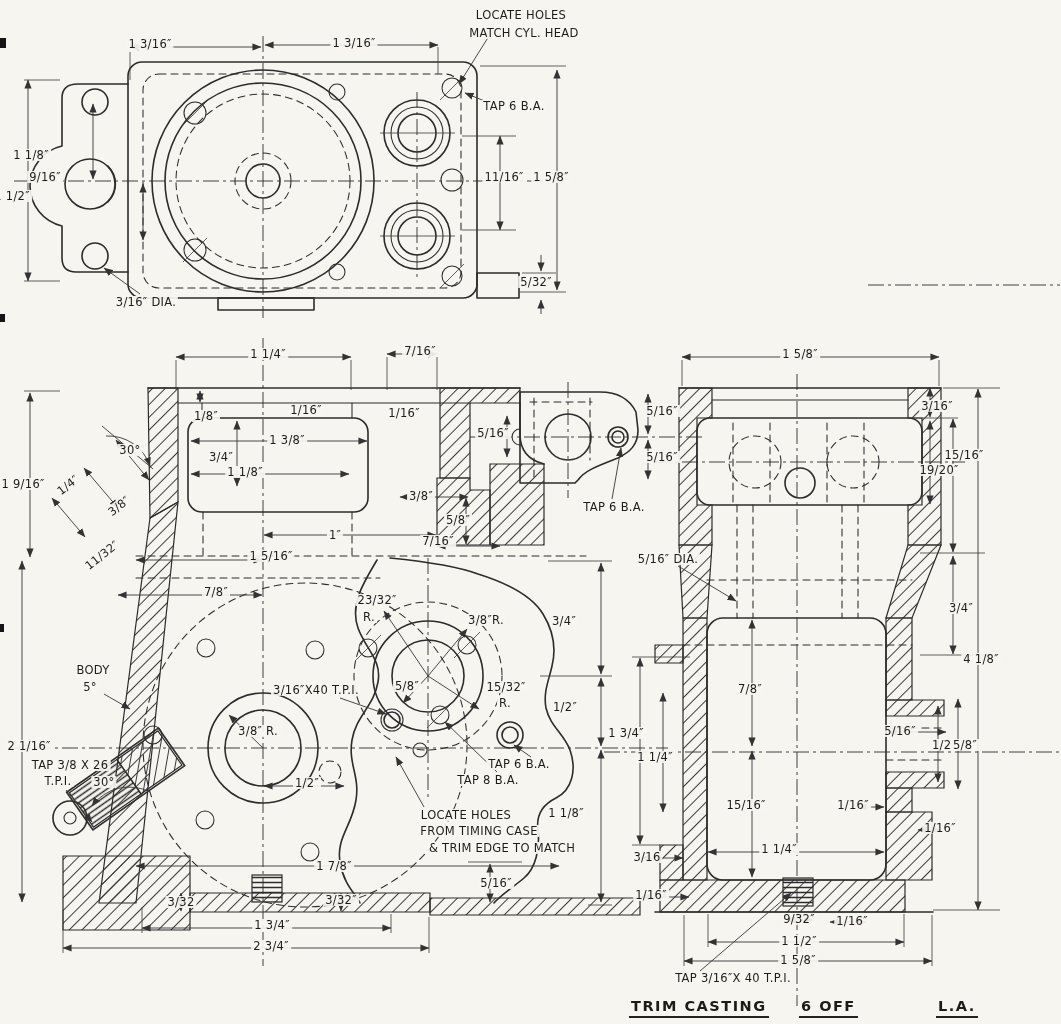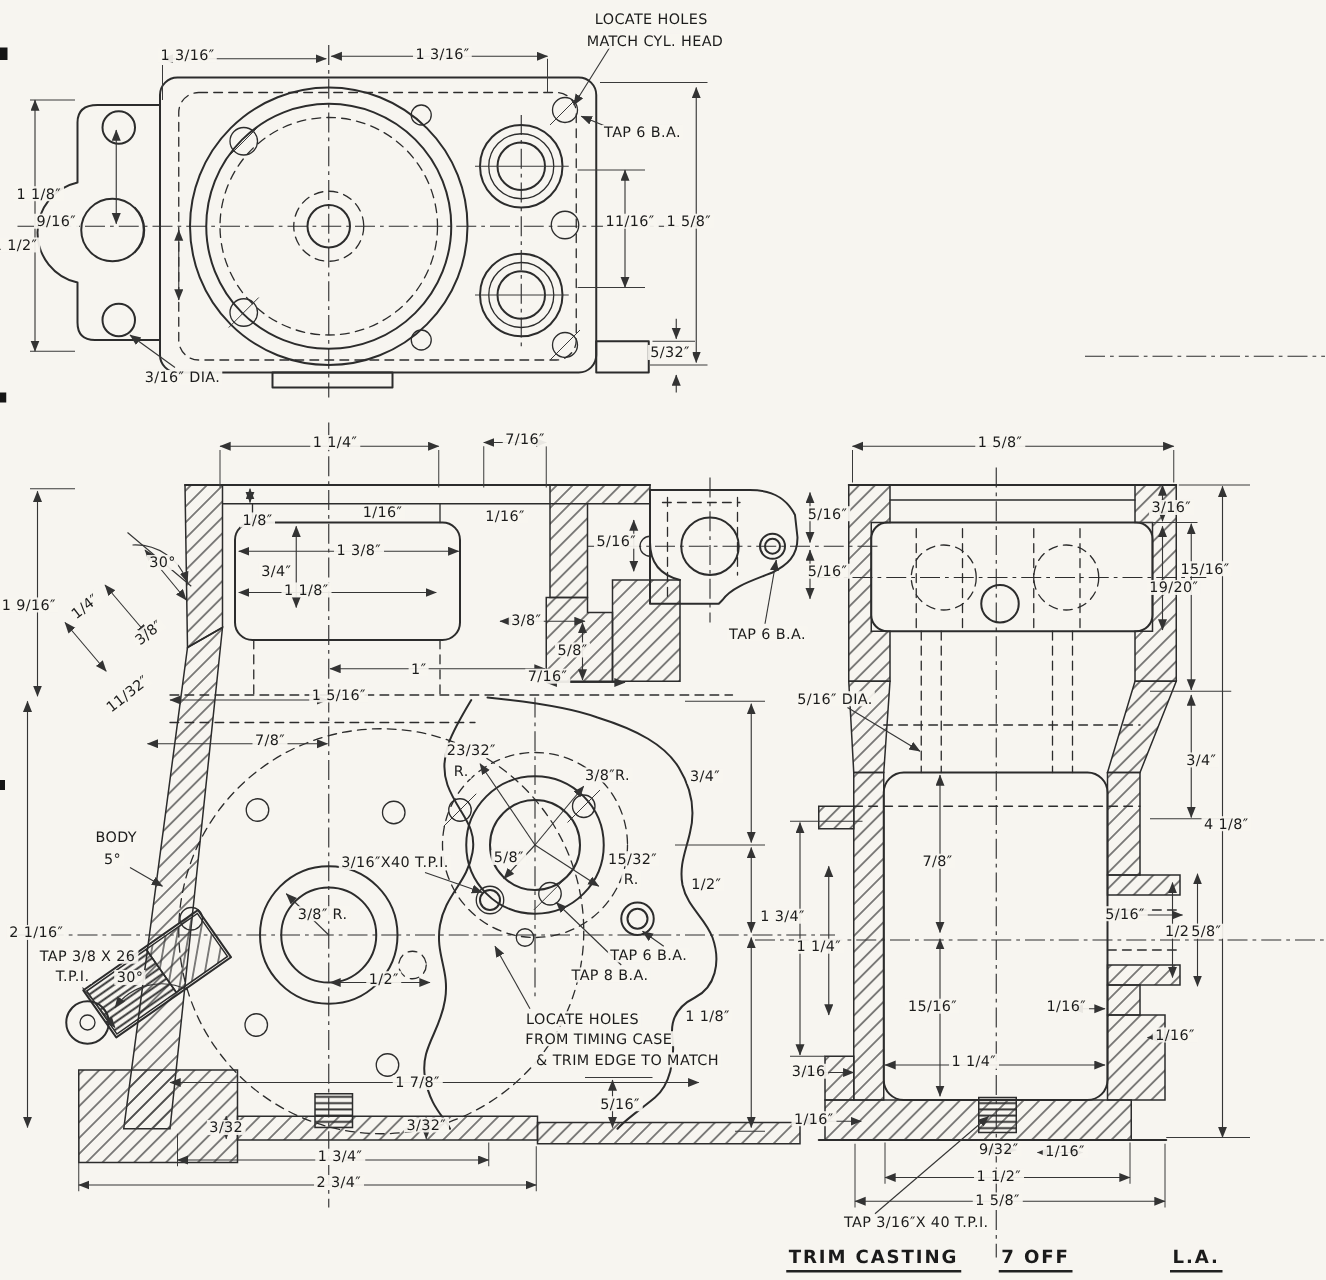--- a/index.html
+++ b/index.html
@@ -405,20 +405,20 @@
       <div class="lbl" style="left: 779px; top: 849px;">1 1/4″</div>
       <div class="lbl" style="left: 651px; top: 895px;">1/16″</div>
       <div class="lbl" style="left: 799px; top: 919px;">9/32″</div>
       <div class="lbl" style="left: 852px; top: 921px;">1/16″</div>
       <div class="lbl" style="left: 799px; top: 941px;">1 1/2″</div>
       <div class="lbl" style="left: 798px; top: 960px;">1 5/8″</div>
       <div class="lbl" style="left: 733px; top: 978px;">TAP 3/16″X 40 T.P.I.</div>
     </div>
 
 <div class="title-item" style="left:629px;top:998px;">TRIM CASTING</div>
-<div class="title-item" style="left:799px;top:998px;">7 OFF</div>
+<div class="title-item" style="left:799px;top:998px;">6 OFF</div>
 <div class="title-item" style="left:936px;top:998px;">L.A.</div>
 
 <div class="scanmark" style="left:0;top:38px;width:6px;height:10px;"></div>
 <div class="scanmark" style="left:0;top:314px;width:5px;height:8px;"></div>
 <div class="scanmark" style="left:0;top:624px;width:4px;height:8px;"></div>
 
 </div>
 
 </body></html>

